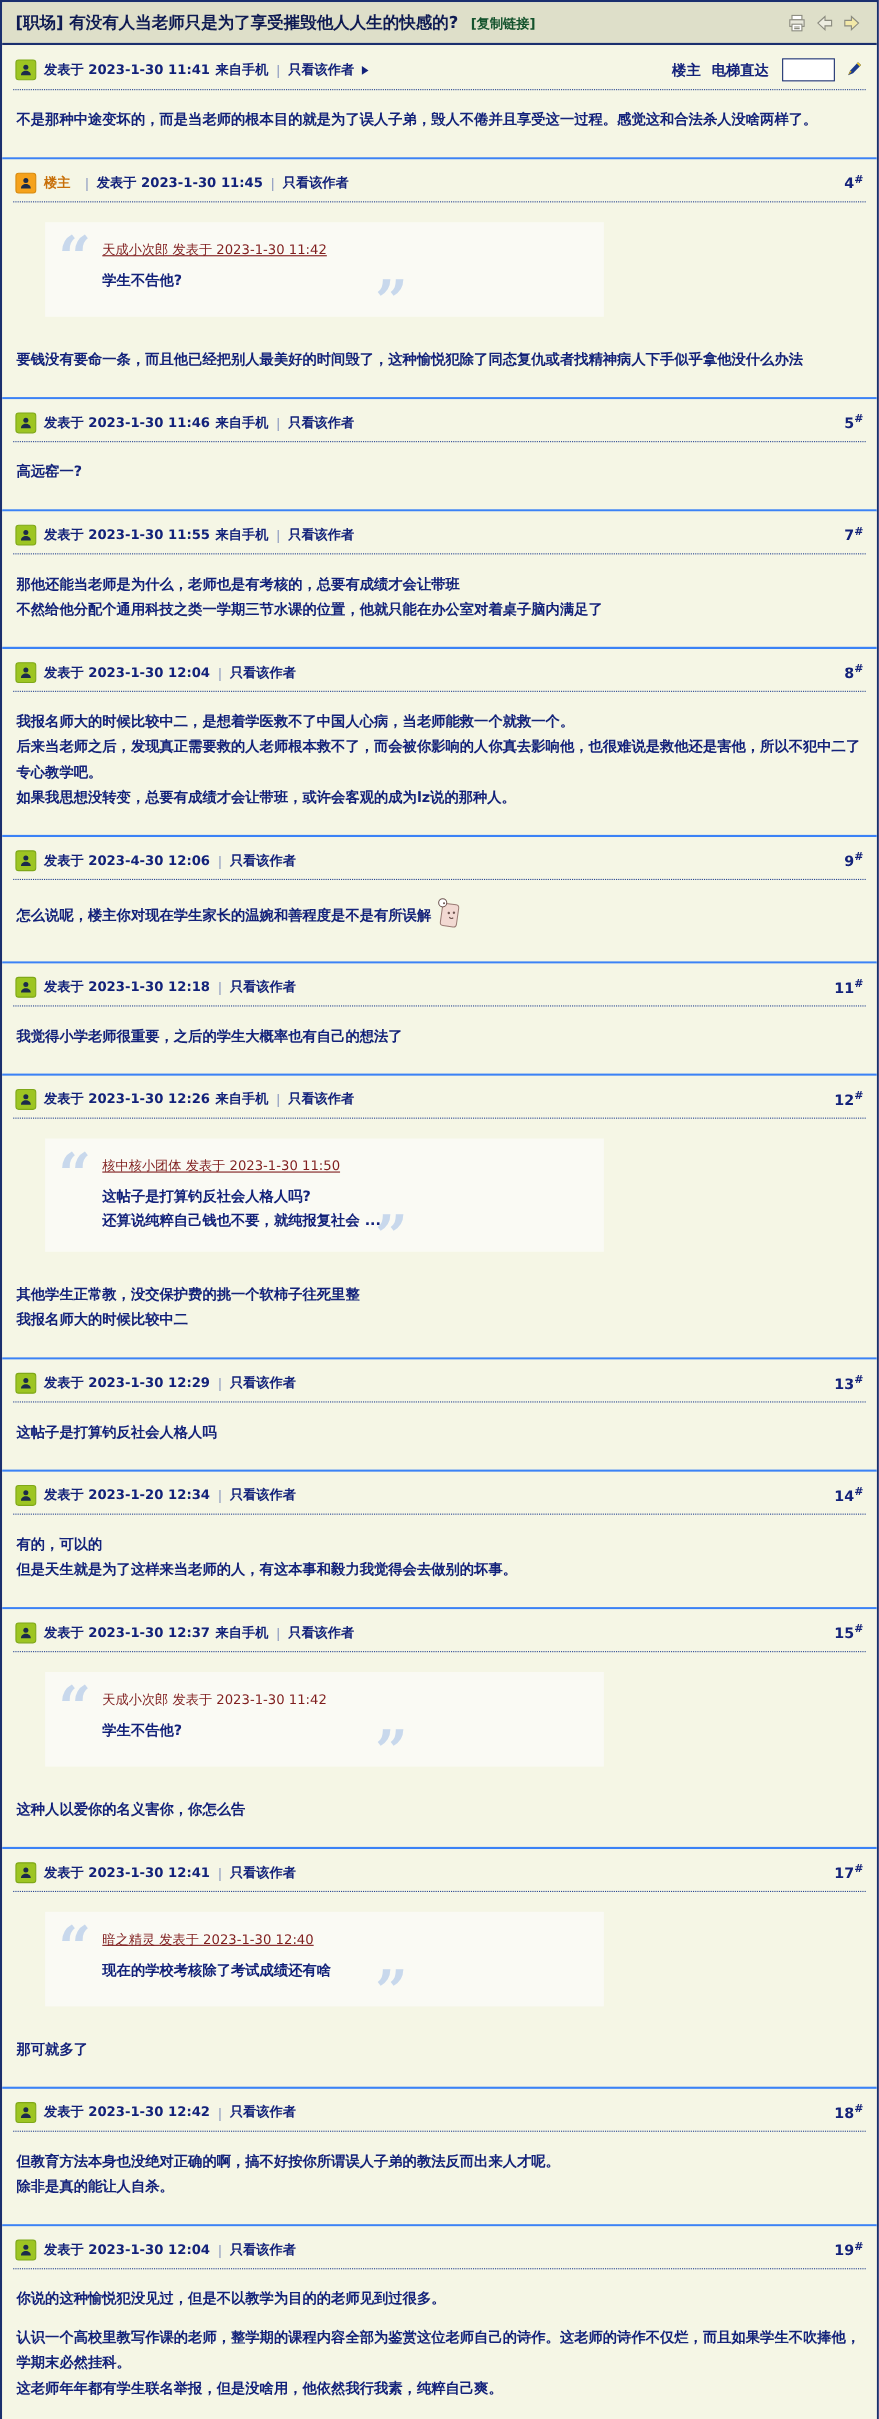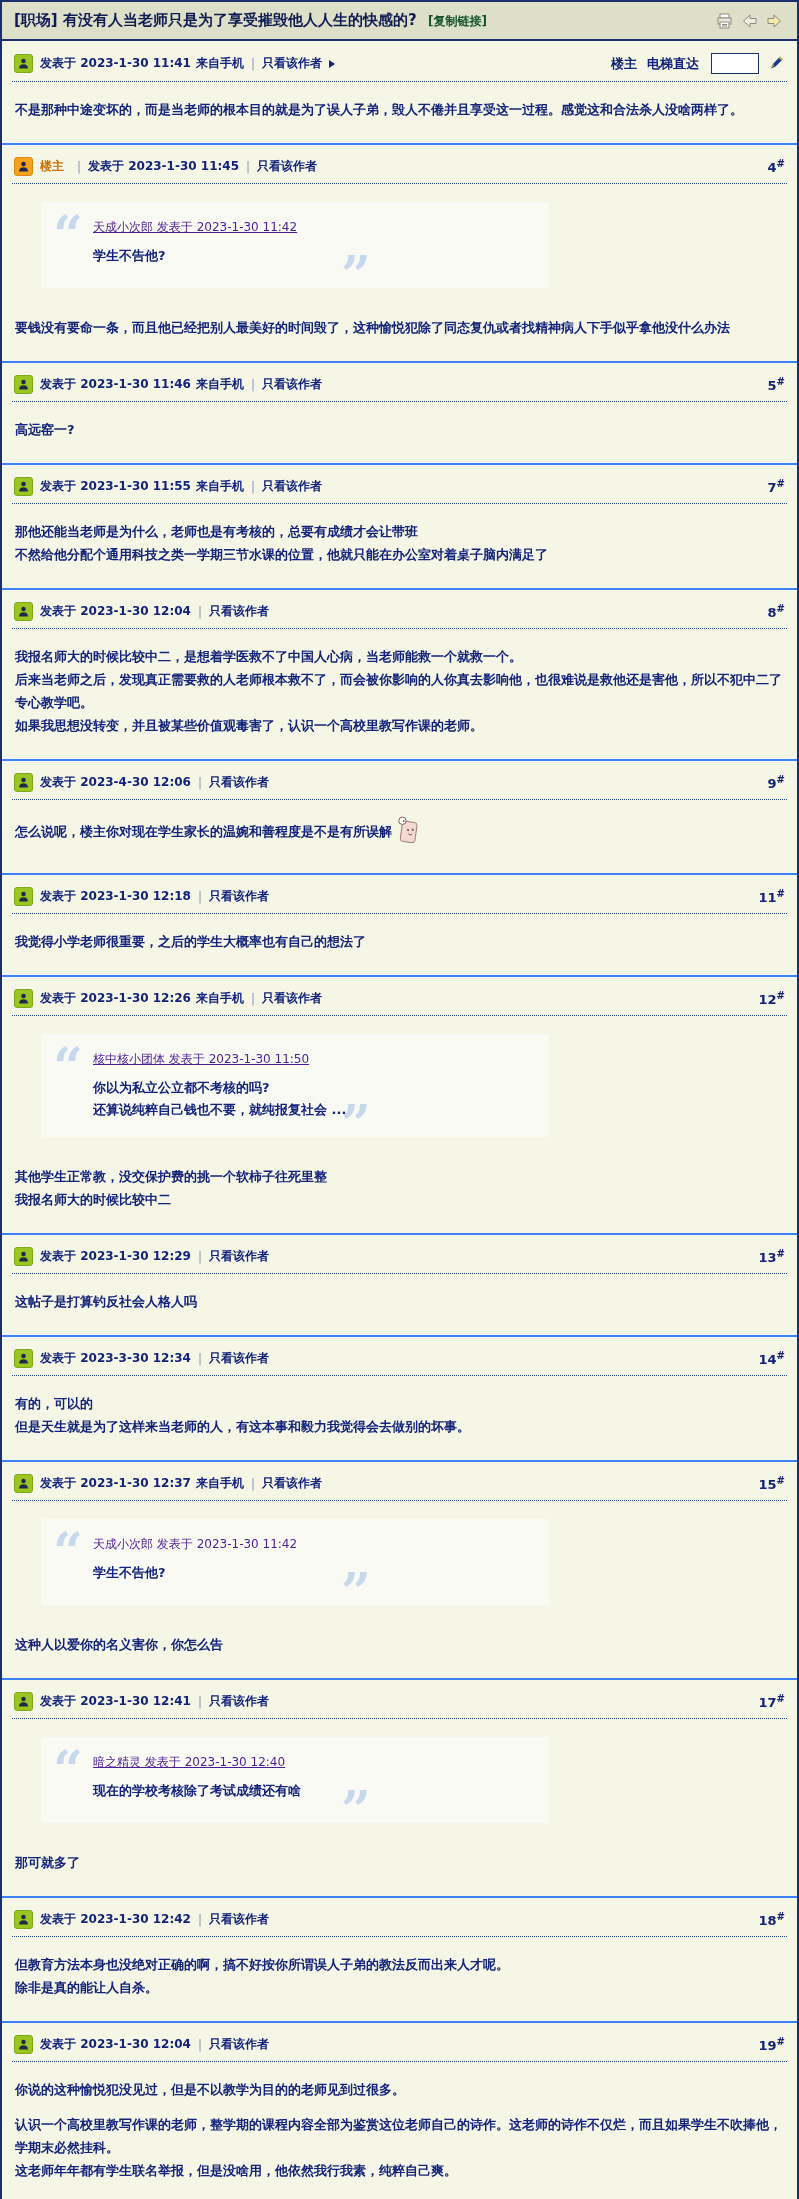--- a/index.html
+++ b/index.html
@@ -32,21 +32,21 @@
   .elevator input{width:42px;height:17px;border:1px solid #1A2F6E;background:#ffffff;margin-left:2px;}
   .dashed{border-bottom:1px dotted #23418F;margin:0 10px;}
   .post-body{padding:16px 12px 22px 13px;font-size:13px;line-height:23px;color:#13227A;font-weight:bold;}
   .body-lines div{min-height:23px;}
   .blank-line{min-height:12px !important;}
   
   .quote{position:relative;background:#FAFAF4;width:440px;margin:2px 0 28px 26px;padding:14px 16px 16px 52px;min-height:56px;display:none;}
   .q-open,.q-close{font-family:"DejaVu Serif","Liberation Serif",serif;font-size:52px;line-height:30px;color:#C8D8EC;position:absolute;font-weight:bold;}
   .q-open{left:12px;top:18px;}
   .q-close{left:300px;bottom:-2px;}
-  .q-author{font-size:12px;color:#4c1d95;font-weight:normal;text-decoration:underline;cursor:pointer;margin-bottom:6px;}
+  .q-author{font-size:12px;color:#7f1d1d;font-weight:normal;text-decoration:underline;cursor:pointer;margin-bottom:6px;}
   .q-author.nolink{text-decoration:none;cursor:default;}
   .q-lines div{font-size:13px;color:#13227A;font-weight:bold;line-height:22px;}
   .emote{display:inline-block;vertical-align:-8px;margin-left:4px;}
 </style>
 </head>
 <body>
 
 <div class="thread">
   <div class="title-bar">
     <div class="thread-title">
@@ -222,21 +222,21 @@
       <span class="spacer"></span>
       <span class="floor">8<sup>#</sup></span>
 
     </div>
     <div class="dashed"></div>
     <div class="post-body">
 
       <div class="body-lines">
             <div>我报名师大的时候比较中二，是想着学医救不了中国人心病，当老师能救一个就救一个。</div>
             <div>后来当老师之后，发现真正需要救的人老师根本救不了，而会被你影响的人你真去影响他，也很难说是救他还是害他，所以不犯中二了专心教学吧。</div>
-            <div>如果我思想没转变，并且被某些价值观毒害了，认识一个高校里教写作课的老师。</div>
+            <div>如果我思想没转变，总要有成绩才会让带班，或许会客观的成为lz说的那种人。</div>
           </div>
     </div>
   </div>
 
   <div class="post">
     <div class="post-header">
       <span class="avatar green">
         <svg viewBox="0 0 16 16" width="13" height="13">
               <circle cx="8" cy="5" r="2.8" fill="#1C2B4A"></circle>
               <path d="M2.5 14 C2.5 10.8 5 9 8 9 C11 9 13.5 10.8 13.5 14 Z" fill="#1C2B4A"></path>
@@ -314,21 +314,21 @@
       <span class="spacer"></span>
       <span class="floor">12<sup>#</sup></span>
 
     </div>
     <div class="dashed"></div>
     <div class="post-body">
       <div class="quote" style="display: block;">
         <span class="q-open">“</span>
         <div class="q-author">核中核小团体 发表于 2023-1-30 11:50</div>
         <div class="q-lines">
-              <div>你以为私立公立都不考核的吗?</div>
+              <div>这帖子是打算钓反社会人格人吗?</div>
               <div>还算说纯粹自己钱也不要，就纯报复社会 ...</div>
             </div>
         <span class="q-close">”</span>
       </div>
       <div class="body-lines">
             <div>其他学生正常教，没交保护费的挑一个软柿子往死里整</div>
             <div>我报名师大的时候比较中二</div>
           </div>
     </div>
   </div>
@@ -362,21 +362,21 @@
 
   <div class="post">
     <div class="post-header">
       <span class="avatar green">
         <svg viewBox="0 0 16 16" width="13" height="13">
               <circle cx="8" cy="5" r="2.8" fill="#1C2B4A"></circle>
               <path d="M2.5 14 C2.5 10.8 5 9 8 9 C11 9 13.5 10.8 13.5 14 Z" fill="#1C2B4A"></path>
             </svg>
       </span>
 
-      <span class="meta">发表于 2023-3-30 12:34</span>
+      <span class="meta">发表于 2023-1-20 12:34</span>
 
       <span class="sep">|</span>
       <a class="only-author">只看该作者</a>
 
       <span class="spacer"></span>
       <span class="floor">14<sup>#</sup></span>
 
     </div>
     <div class="dashed"></div>
     <div class="post-body">

